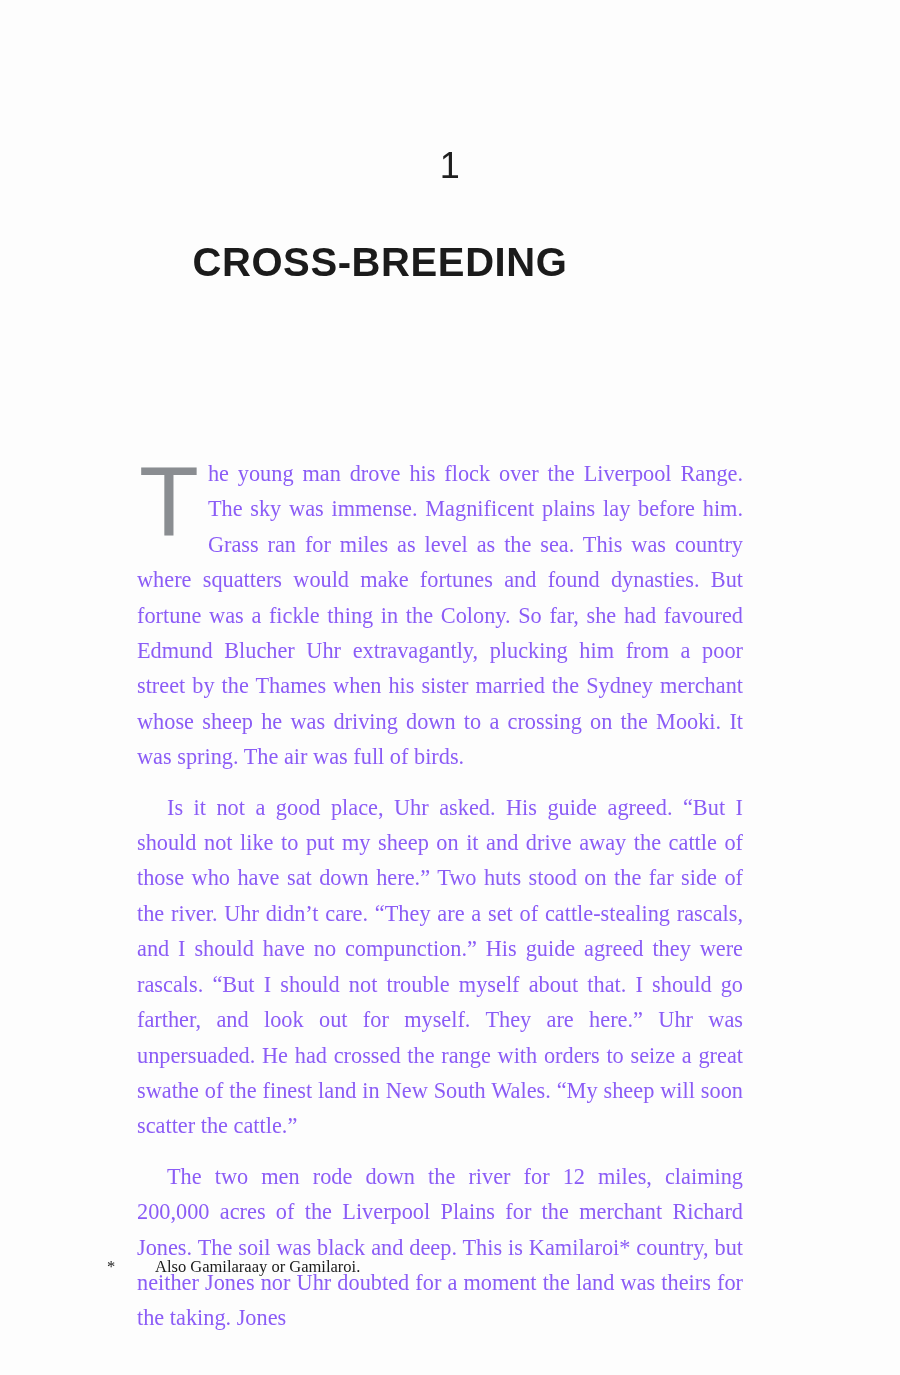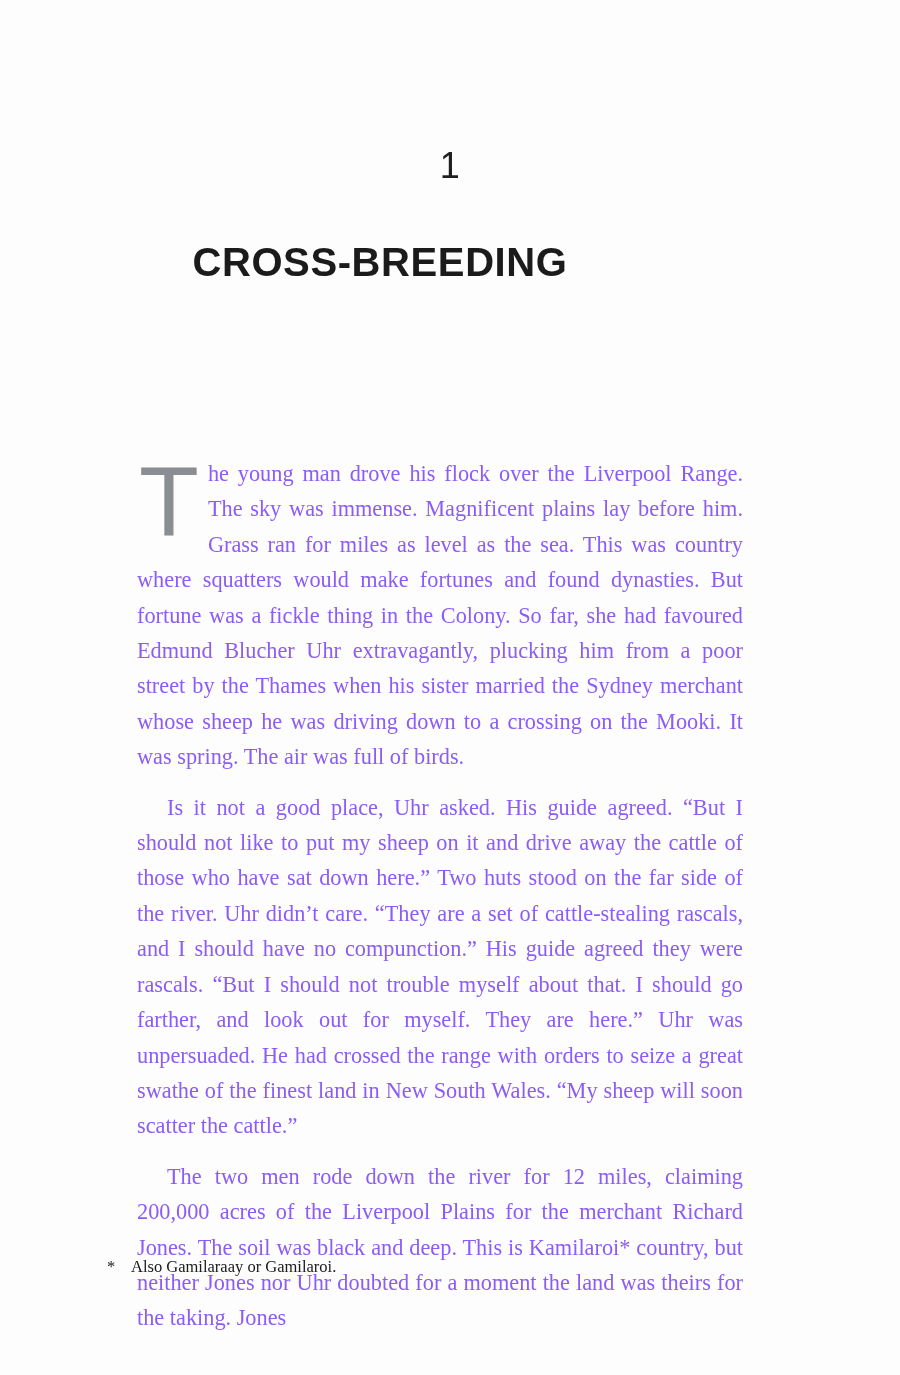--- a/index.html
+++ b/index.html
@@ -96,20 +96,21 @@
   }
 
   .footnote .fn-marker {
     display: inline-block;
     width: 24px;
     vertical-align: top;
   }
 
   .footnote .fn-text {
     display: inline;
+    margin-left: 24px;
   }
 </style>
 </head>
 <body>
 
 <div class="page">
 
   <div class="chapter-number">1</div>
 
   <h1 class="chapter-title">CROSS-BREEDING</h1>

